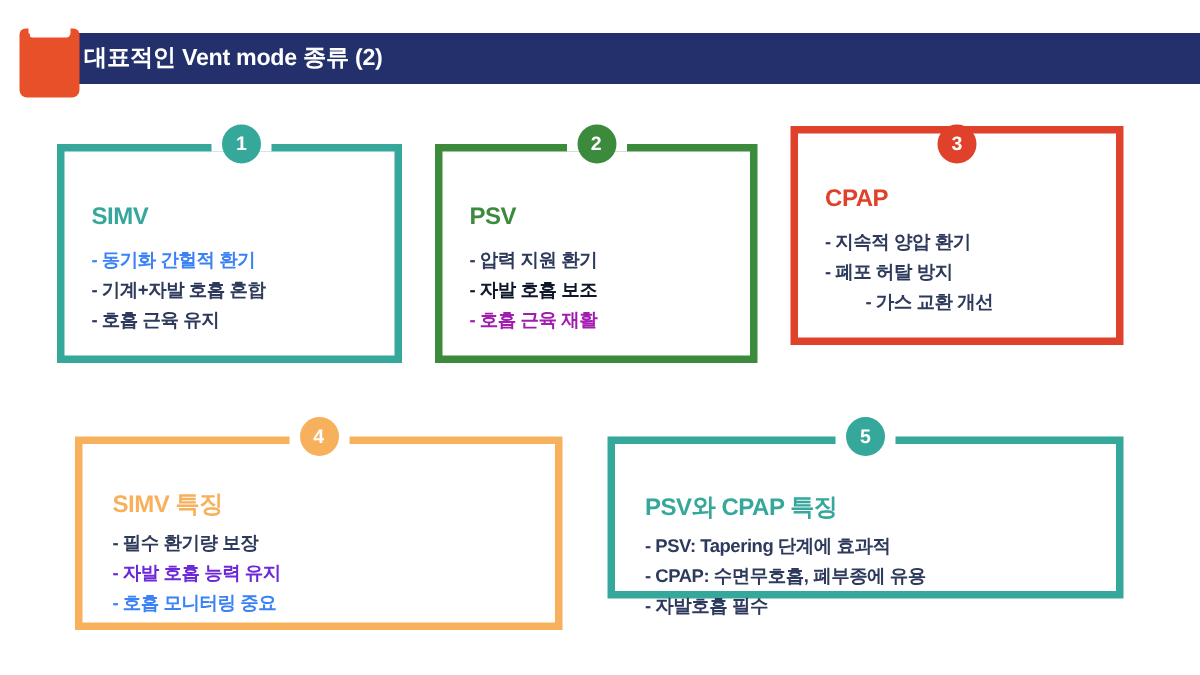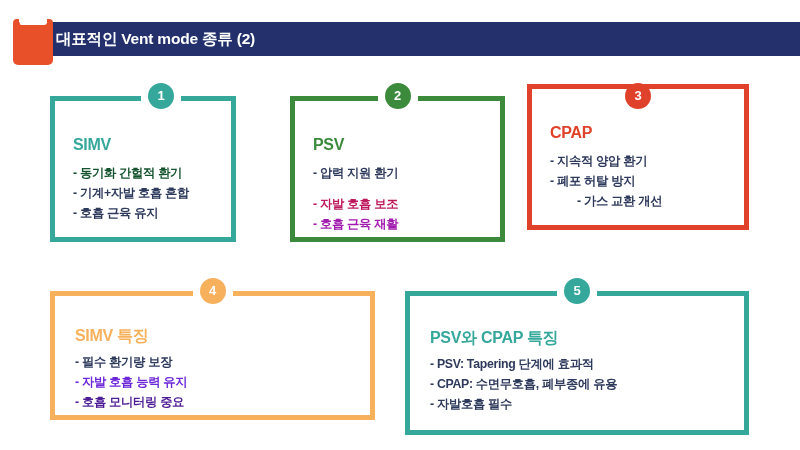--- a/index.html
+++ b/index.html
@@ -128,58 +128,58 @@
     height: 26px;
     border-radius: 50%;
     color: #ffffff;
     font-size: 13px;
     font-weight: bold;
     text-align: center;
     line-height: 26px;
   }
 
   
-  #card-1 { left: 50px;  top: 96px;  width: 186px; height: 146px; border-width: 5px; }
+  #card-1 { left: 38px;  top: 96px;  width: 230px; height: 146px; border-width: 5px; }
   #card-2 { left: 290px; top: 96px;  width: 215px; height: 146px; border-width: 5px; text-align: right; }
   #card-3 { left: 527px; top: 84px;  width: 222px; height: 146px; border-width: 5px; }
   #card-4 { left: 50px;  top: 291px; width: 325px; height: 129px; border-width: 5px; }
-  #card-5 { left: 405px; top: 291px; width: 344px; height: 144px; border-width: 5px; }
+  #card-5 { left: 405px; top: 291px; width: 344px; height: 108px; border-width: 5px; }
 </style>
 </head>
 <body>
 
 <div class="header">
   <div class="header-bar"></div>
   <div class="book-icon">
     <div class="cover"></div>
     <div class="notch"></div>
     <div class="spine"></div>
   </div>
   <div class="header-title">대표적인 Vent mode 종류 (2)</div>
 </div>
 
 <div class="card" id="card-1" style="border-color: rgb(53, 167, 155);">
   <div class="card-inner">
     <div class="card-title" style="color: rgb(53, 167, 155); top: 35px; left: 18px;">SIMV</div>
     <ul class="card-list" style="top: 62px; left: 18px;">
-      <li style="color: #14532d;">- 동기화 간헐적 환기</li>
+      <li style="color: #3b82f6;">- 동기화 간헐적 환기</li>
       <li style="color: rgb(46, 58, 92);">- 기계+자발 호흡 혼합</li>
       <li style="color: rgb(46, 58, 92);">- 호흡 근육 유지</li>
     </ul>
   </div>
 </div>
 <div class="badge-gap" id="gap-1" style="width: 40px; left: 141px; top: 95px;"></div>
 <div class="badge" id="badge-1" style="background: rgb(53, 167, 155); left: 148px; top: 83px;">1</div>
 
 <div class="card" id="card-2" style="border-color: rgb(60, 138, 60);">
   <div class="card-inner">
     <div class="card-title" style="color: rgb(60, 138, 60); top: 35px; left: 18px;">PSV</div>
     <ul class="card-list" style="top: 62px; left: 18px;">
       <li style="color: rgb(46, 58, 92);">- 압력 지원 환기</li>
-      <li style="color: #be185d; margin-top: 11px;">- 자발 호흡 보조</li>
+      <li style="color: #0f172a;">- 자발 호흡 보조</li>
       <li style="color: #a21caf;">- 호흡 근육 재활</li>
     </ul>
   </div>
 </div>
 <div class="badge-gap" id="gap-2" style="width: 40px; left: 377.5px; top: 95px;"></div>
 <div class="badge" id="badge-2" style="background: rgb(60, 138, 60); left: 384.5px; top: 83px;">2</div>
 
 <div class="card" id="card-3" style="border-color: rgb(224, 65, 42);">
   <div class="card-inner">
     <div class="card-title" style="color: rgb(224, 65, 42); top: 35px; left: 18px;">CPAP</div>
@@ -192,21 +192,21 @@
 </div>
 <div class="badge-gap" id="gap-3" style="width: 40px; left: 618px; top: 95px;"></div>
 <div class="badge" id="badge-3" style="background: rgb(224, 65, 42); left: 625px; top: 83px;">3</div>
 
 <div class="card" id="card-4" style="border-color: rgb(247, 177, 92);">
   <div class="card-inner">
     <div class="card-title" style="color: rgb(247, 177, 92); top: 30px; left: 20px;">SIMV 특징</div>
     <ul class="card-list" style="top: 56px; left: 20px;">
       <li style="color: rgb(46, 58, 92);">- 필수 환기량 보장</li>
       <li style="color: #6d28d9;">- 자발 호흡 능력 유지</li>
-      <li style="color: #4c1d95;">- 호흡 모니터링 중요</li>
+      <li style="color: #3b82f6;">- 호흡 모니터링 중요</li>
     </ul>
   </div>
 </div>
 <div class="badge-gap" id="gap-4" style="width: 40px; left: 192.5px; top: 290px;"></div>
 <div class="badge" id="badge-4" style="background: rgb(247, 177, 92); left: 199.5px; top: 278px;">4</div>
 
 <div class="card" id="card-5" style="border-color: rgb(53, 167, 155);">
   <div class="card-inner">
     <div class="card-title" style="color: rgb(53, 167, 155); top: 32px; left: 20px;">PSV와 CPAP 특징</div>
     <ul class="card-list" style="top: 58px; left: 20px;">

